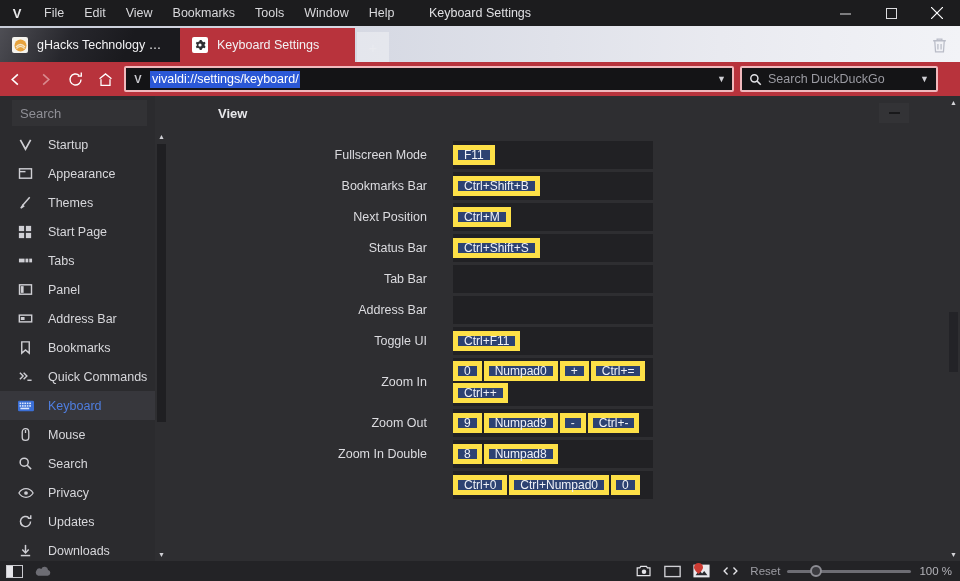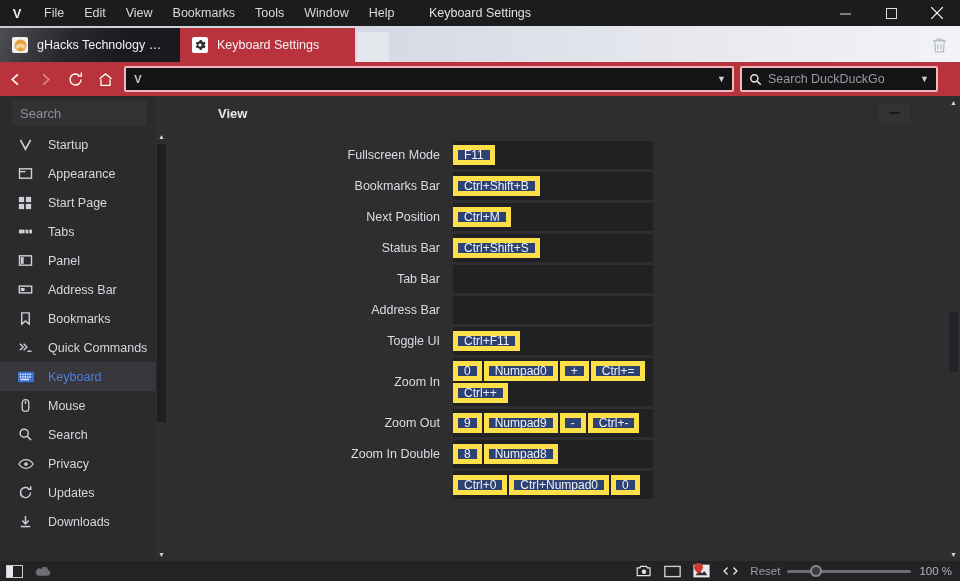--- a/index.html
+++ b/index.html
@@ -175,21 +175,21 @@
     display: flex; align-items: center; justify-content: center;
   }
   .collapse i { display:block; width: 11px; height: 2px; background: #18181a; }
 
   .rows { padding-top: 11px; }
   .srow {
     display: flex; align-items: stretch; min-height: 28px; margin-bottom: 3px;
   }
   .srow .lbl {
     width: 285px; flex: 0 0 285px;
-    text-align: right; padding-right: 13px;
+    text-align: right; padding-right: 26px;
     font-size: 12.5px; color: #dcdce0;
     display: flex; align-items: center; justify-content: flex-end;
   }
   .srow .keys {
     flex: 0 0 200px; width: 200px; background: #212124;
     display: flex; flex-wrap: wrap; align-content: center;
     padding: 3px 0 3px 0; gap: 2px 2px; min-height: 28px;
   }
   .chip {
     background: #2d4272; border: 5px solid #fde047;
@@ -332,20 +332,21 @@
     </div>
     <div class="navbtn">
       <svg width="17" height="17" viewBox="0 0 20 20" fill="none" stroke="#ffffff" stroke-width="1.5">
         <path d="M3 9.2L10 3.4l7 5.8"></path>
           <path d="M4.7 9.6V17h10.6V9.6"></path>
       </svg>
     </div>
 
     <div class="urlwrap">
       <div class="url-v">V</div>
+      <div class="url-text">vivaldi://settings/keyboard/</div>
       <div class="url-drop">▼</div>
     </div>
 
     <div class="searchwrap">
       <div class="s-ico">
         <svg width="13" height="13" viewBox="0 0 16 16" fill="none" stroke="#e4e4e8" stroke-width="1.8">
           <circle cx="6.6" cy="6.6" r="4.4"></circle>
             <line x1="10" y1="10" x2="14.5" y2="14.5"></line>
         </svg>
       </div>
@@ -374,20 +375,29 @@
         <div class="navrow">
           <span class="nico">
             <svg width="15" height="15" viewBox="0 0 16 16" fill="none" stroke="currentColor" stroke-width="1.5">
                 <rect x="1.6" y="3" width="12.8" height="10"></rect>
                 <line x1="1.6" y1="6" x2="8" y2="6"></line>
               </svg>
           </span>
           <span class="nlbl">Appearance</span>
         </div>
 
+        <div class="navrow">
+          <span class="nico">
+            <svg width="15" height="15" viewBox="0 0 16 16" fill="none" stroke="currentColor" stroke-width="1.6">
+                <line x1="12.5" y1="2.5" x2="5" y2="11"></line>
+                <path d="M5 11l-2 3 3-2z" fill="currentColor"></path>
+              </svg>
+          </span>
+          <span class="nlbl">Themes</span>
+        </div>
 
         <div class="navrow">
           <span class="nico">
             <svg width="14" height="14" viewBox="0 0 16 16" fill="currentColor">
                 <rect x="1" y="1" width="6" height="6"></rect>
                 <rect x="9" y="1" width="6" height="6"></rect>
                 <rect x="1" y="9" width="6" height="6"></rect>
                 <rect x="9" y="9" width="6" height="6"></rect>
               </svg>
           </span>

